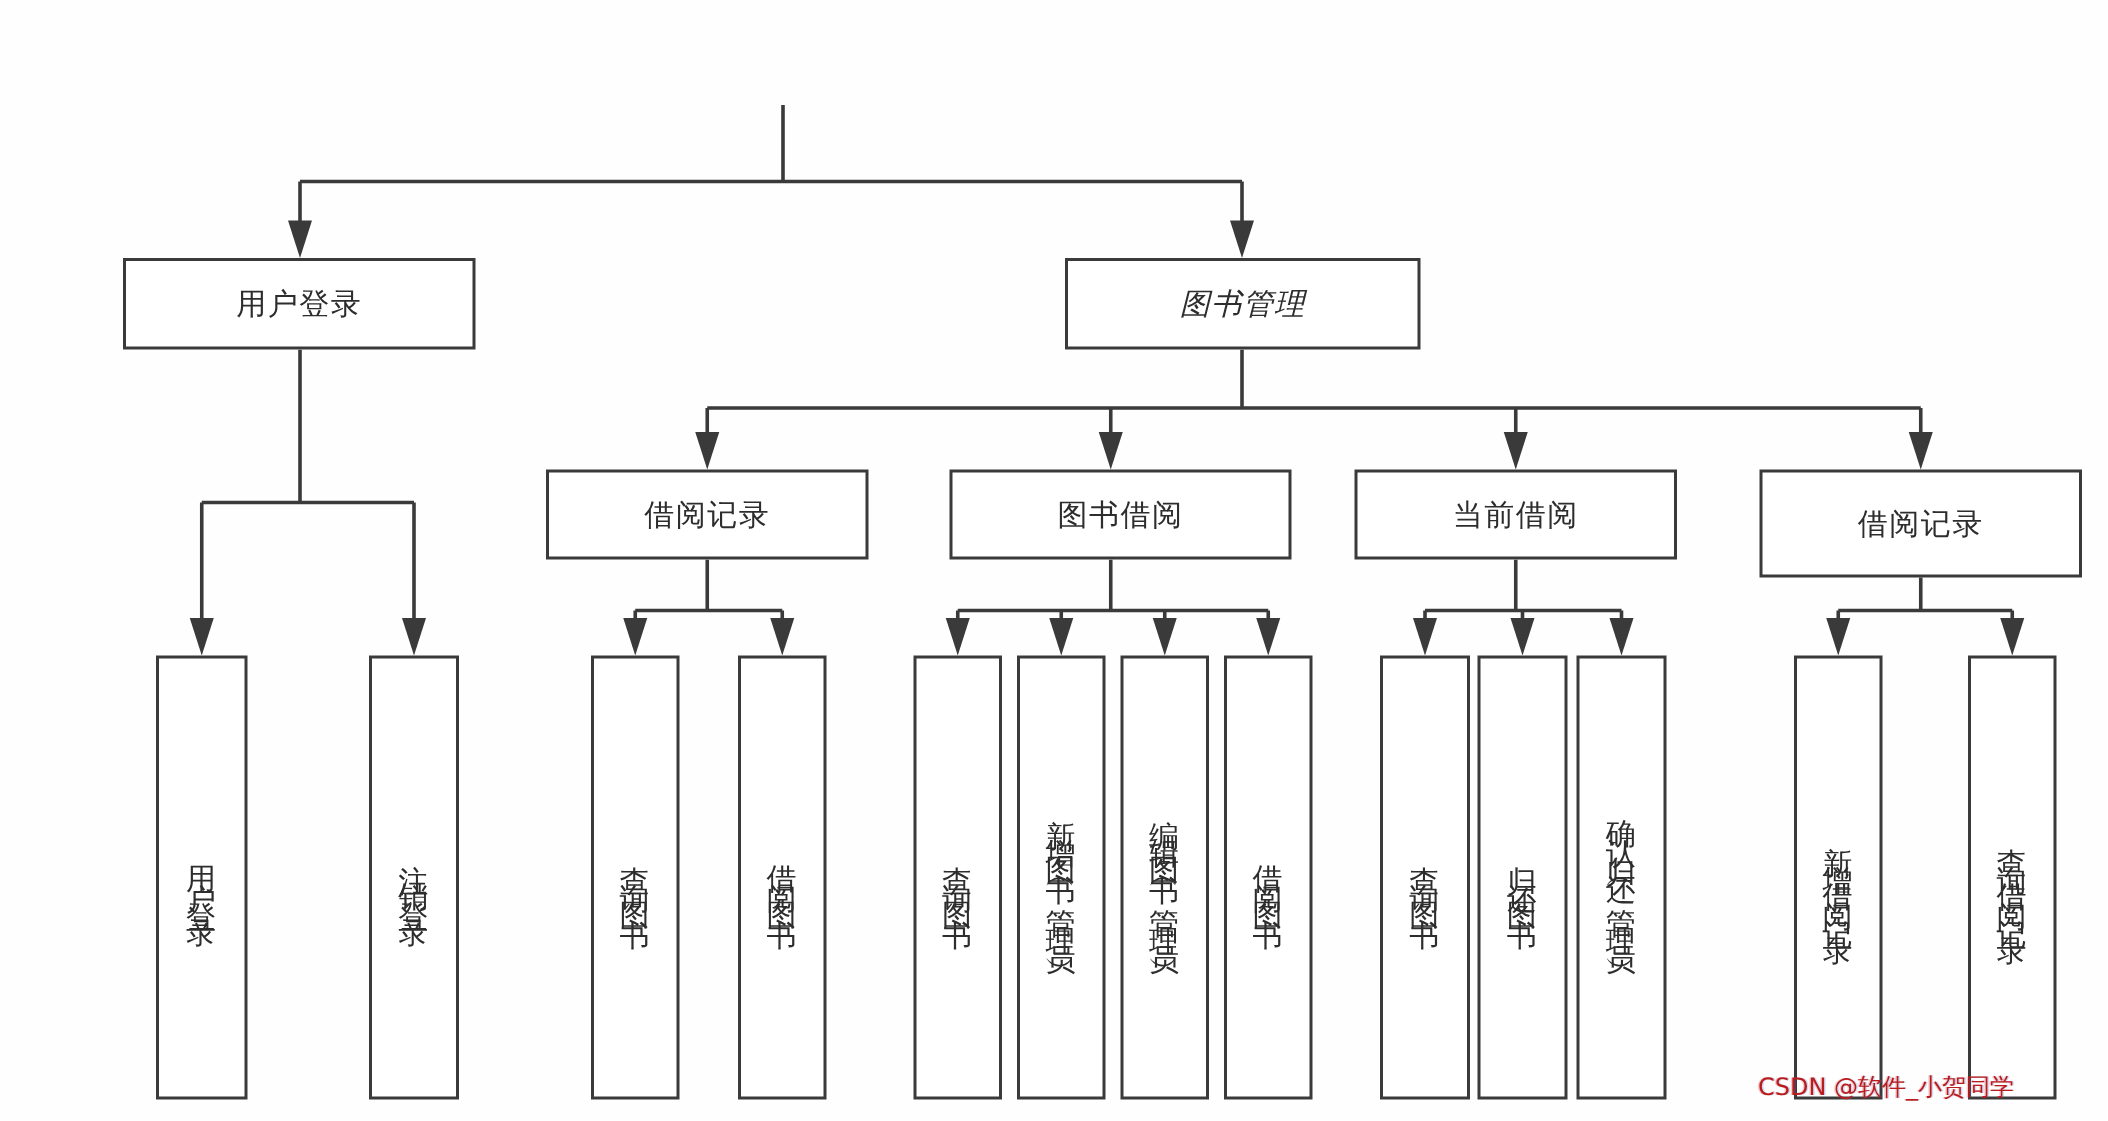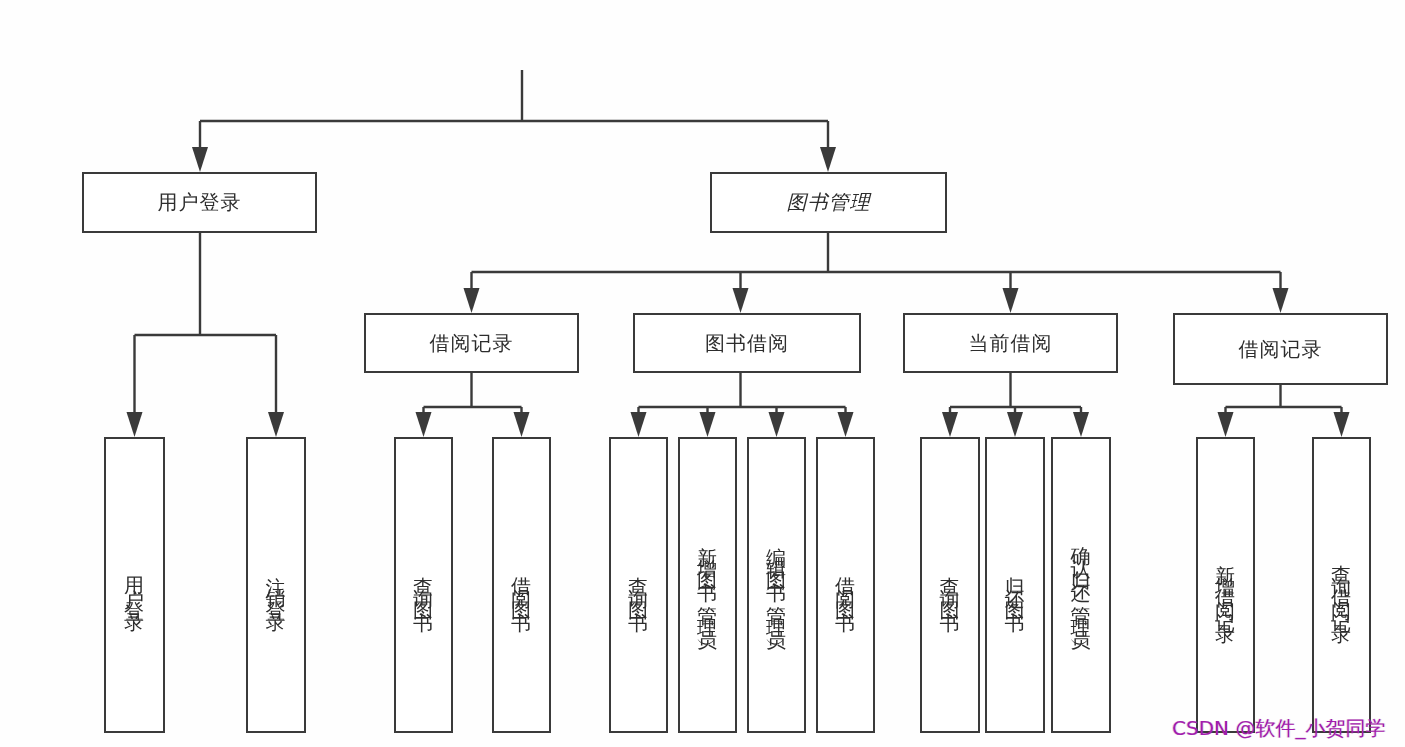--- a/index.html
+++ b/index.html
@@ -13,21 +13,21 @@
     display:flex;align-items:center;justify-content:center;
     color:#2d2d2d;font-size:20px;z-index:2;
   }
   .node .hlabel{white-space:nowrap;letter-spacing:1px;}
   .leaf .vlabel{
     writing-mode:vertical-rl;text-orientation:mixed;
     letter-spacing:12px;line-height:1;white-space:nowrap;
   }
   #watermark{
     position:absolute;z-index:3;left:1172px;top:715px;
-    font-size:20px;color:#a21caf;white-space:nowrap;
+    font-size:16px;color:#b91c1c;white-space:nowrap;
     text-shadow:-1px 0 rgba(220,60,60,.25),1px 0 rgba(70,110,220,.25);
   }
 </style>
 </head>
 <body>
 
 <div id="canvas">
 
   <svg id="wires" width="1405" height="747">
     <g stroke="#3a3a3a" stroke-width="2.4" fill="none">

